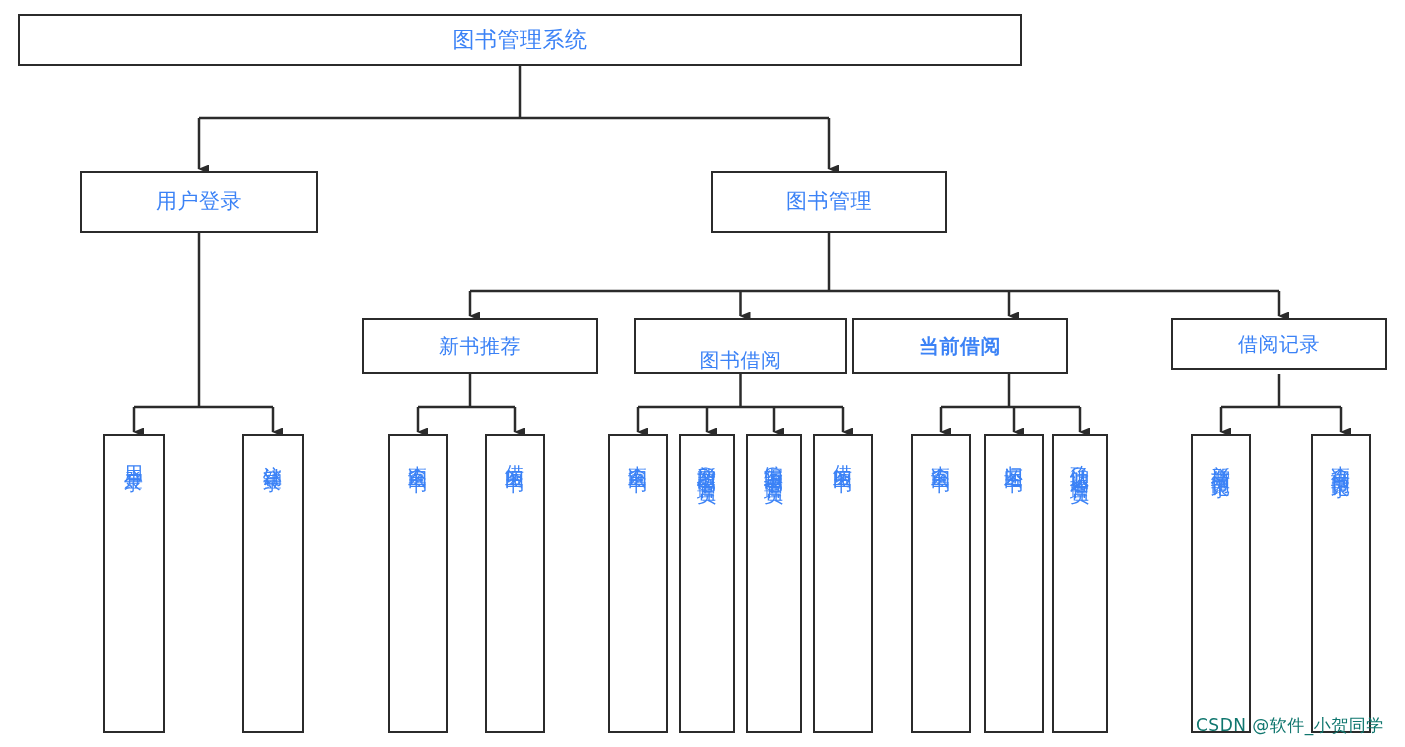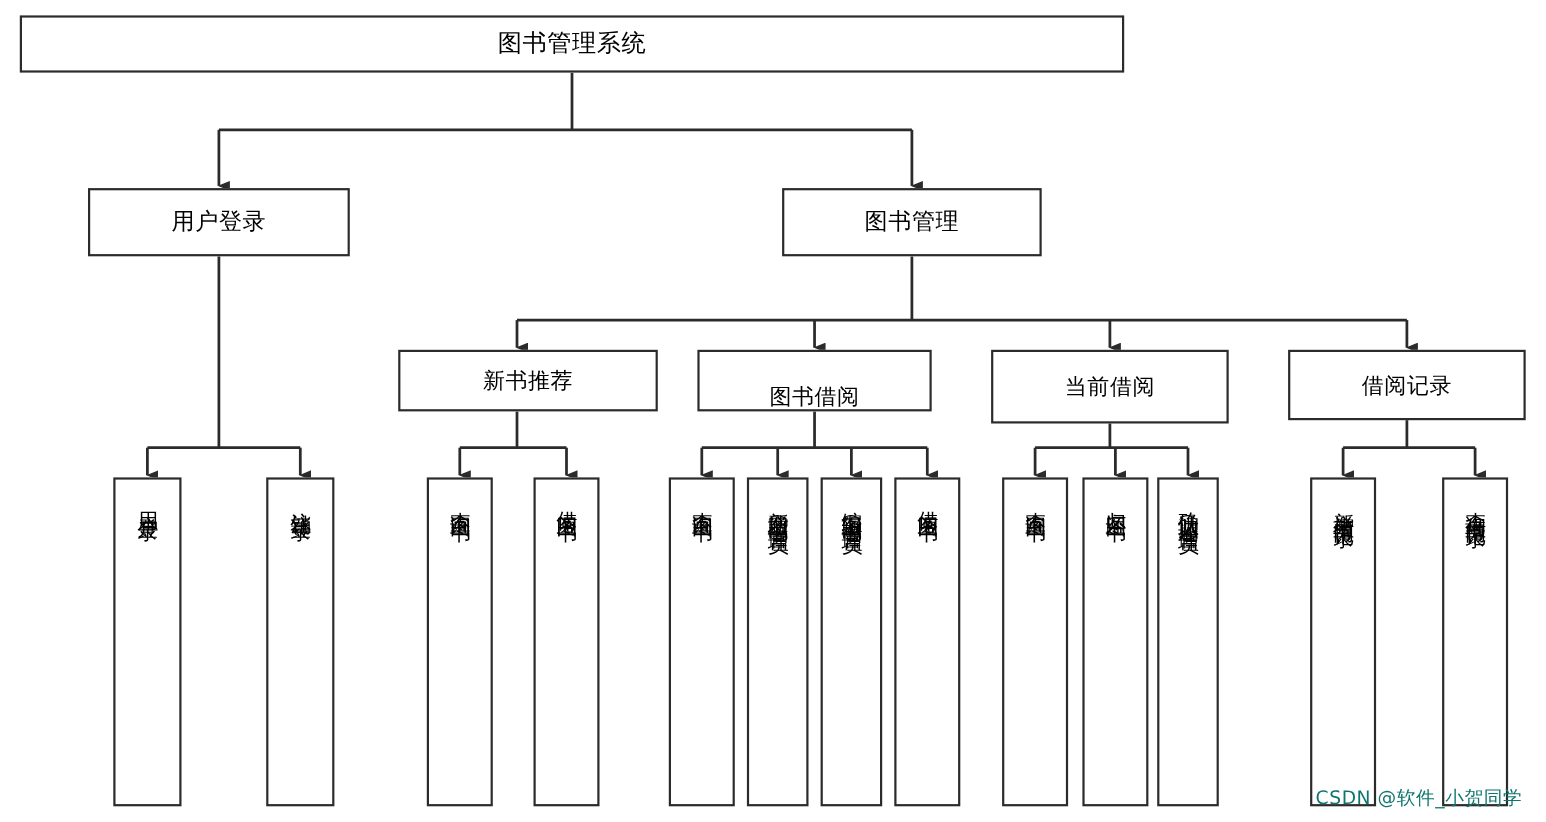--- a/index.html
+++ b/index.html
@@ -28,21 +28,21 @@
     pointer-events: none;
   }
   .node {
     position: absolute;
     box-sizing: border-box;
     border: 2.5px solid #2b2b2b;
     background: #ffffff;
     display: flex;
     align-items: center;
     justify-content: center;
-    color: #000000;
+    color: #3b82f6;
   }
   .node .label {
     display: block;
     text-align: center;
     line-height: 1.22;
     letter-spacing: 0.5px;
   }
   .node.horizontal .label {
     writing-mode: horizontal-tb;
   }
@@ -125,24 +125,24 @@
       </div>
       <div class="node node-l1 horizontal" style="left: 711px; top: 171px; width: 236px; height: 62px;">
         <span class="label">图书管理</span>
       </div>
       <div class="node node-l2 horizontal" style="left: 362px; top: 318px; width: 236px; height: 56px;">
         <span class="label">新书推荐</span>
       </div>
       <div class="node node-l2 horizontal" style="left: 634px; top: 318px; width: 213px; height: 56px; align-items: flex-end;">
         <span class="label">图书借阅</span>
       </div>
-      <div class="node node-l2 horizontal" style="left: 901px; top: 318px; width: 216px; height: 67px;">
+      <div class="node node-l2 horizontal" style="left: 852px; top: 318px; width: 216px; height: 56px; font-weight: bold;">
         <span class="label">当前借阅</span>
       </div>
-      <div class="node node-l2 horizontal" style="left: 1171px; top: 318px; width: 216px; height: 64px;">
+      <div class="node node-l2 horizontal" style="left: 1171px; top: 318px; width: 216px; height: 52px;">
         <span class="label">借阅记录</span>
       </div>
       <div class="node node-leaf vertical" style="left: 103px; top: 434px; width: 62px; height: 299px;">
         <span class="label">用户登录</span>
       </div>
       <div class="node node-leaf vertical" style="left: 242px; top: 434px; width: 62px; height: 299px;">
         <span class="label">注销登录</span>
       </div>
       <div class="node node-leaf vertical" style="left: 388px; top: 434px; width: 60px; height: 299px;">
         <span class="label">查询图书</span>

